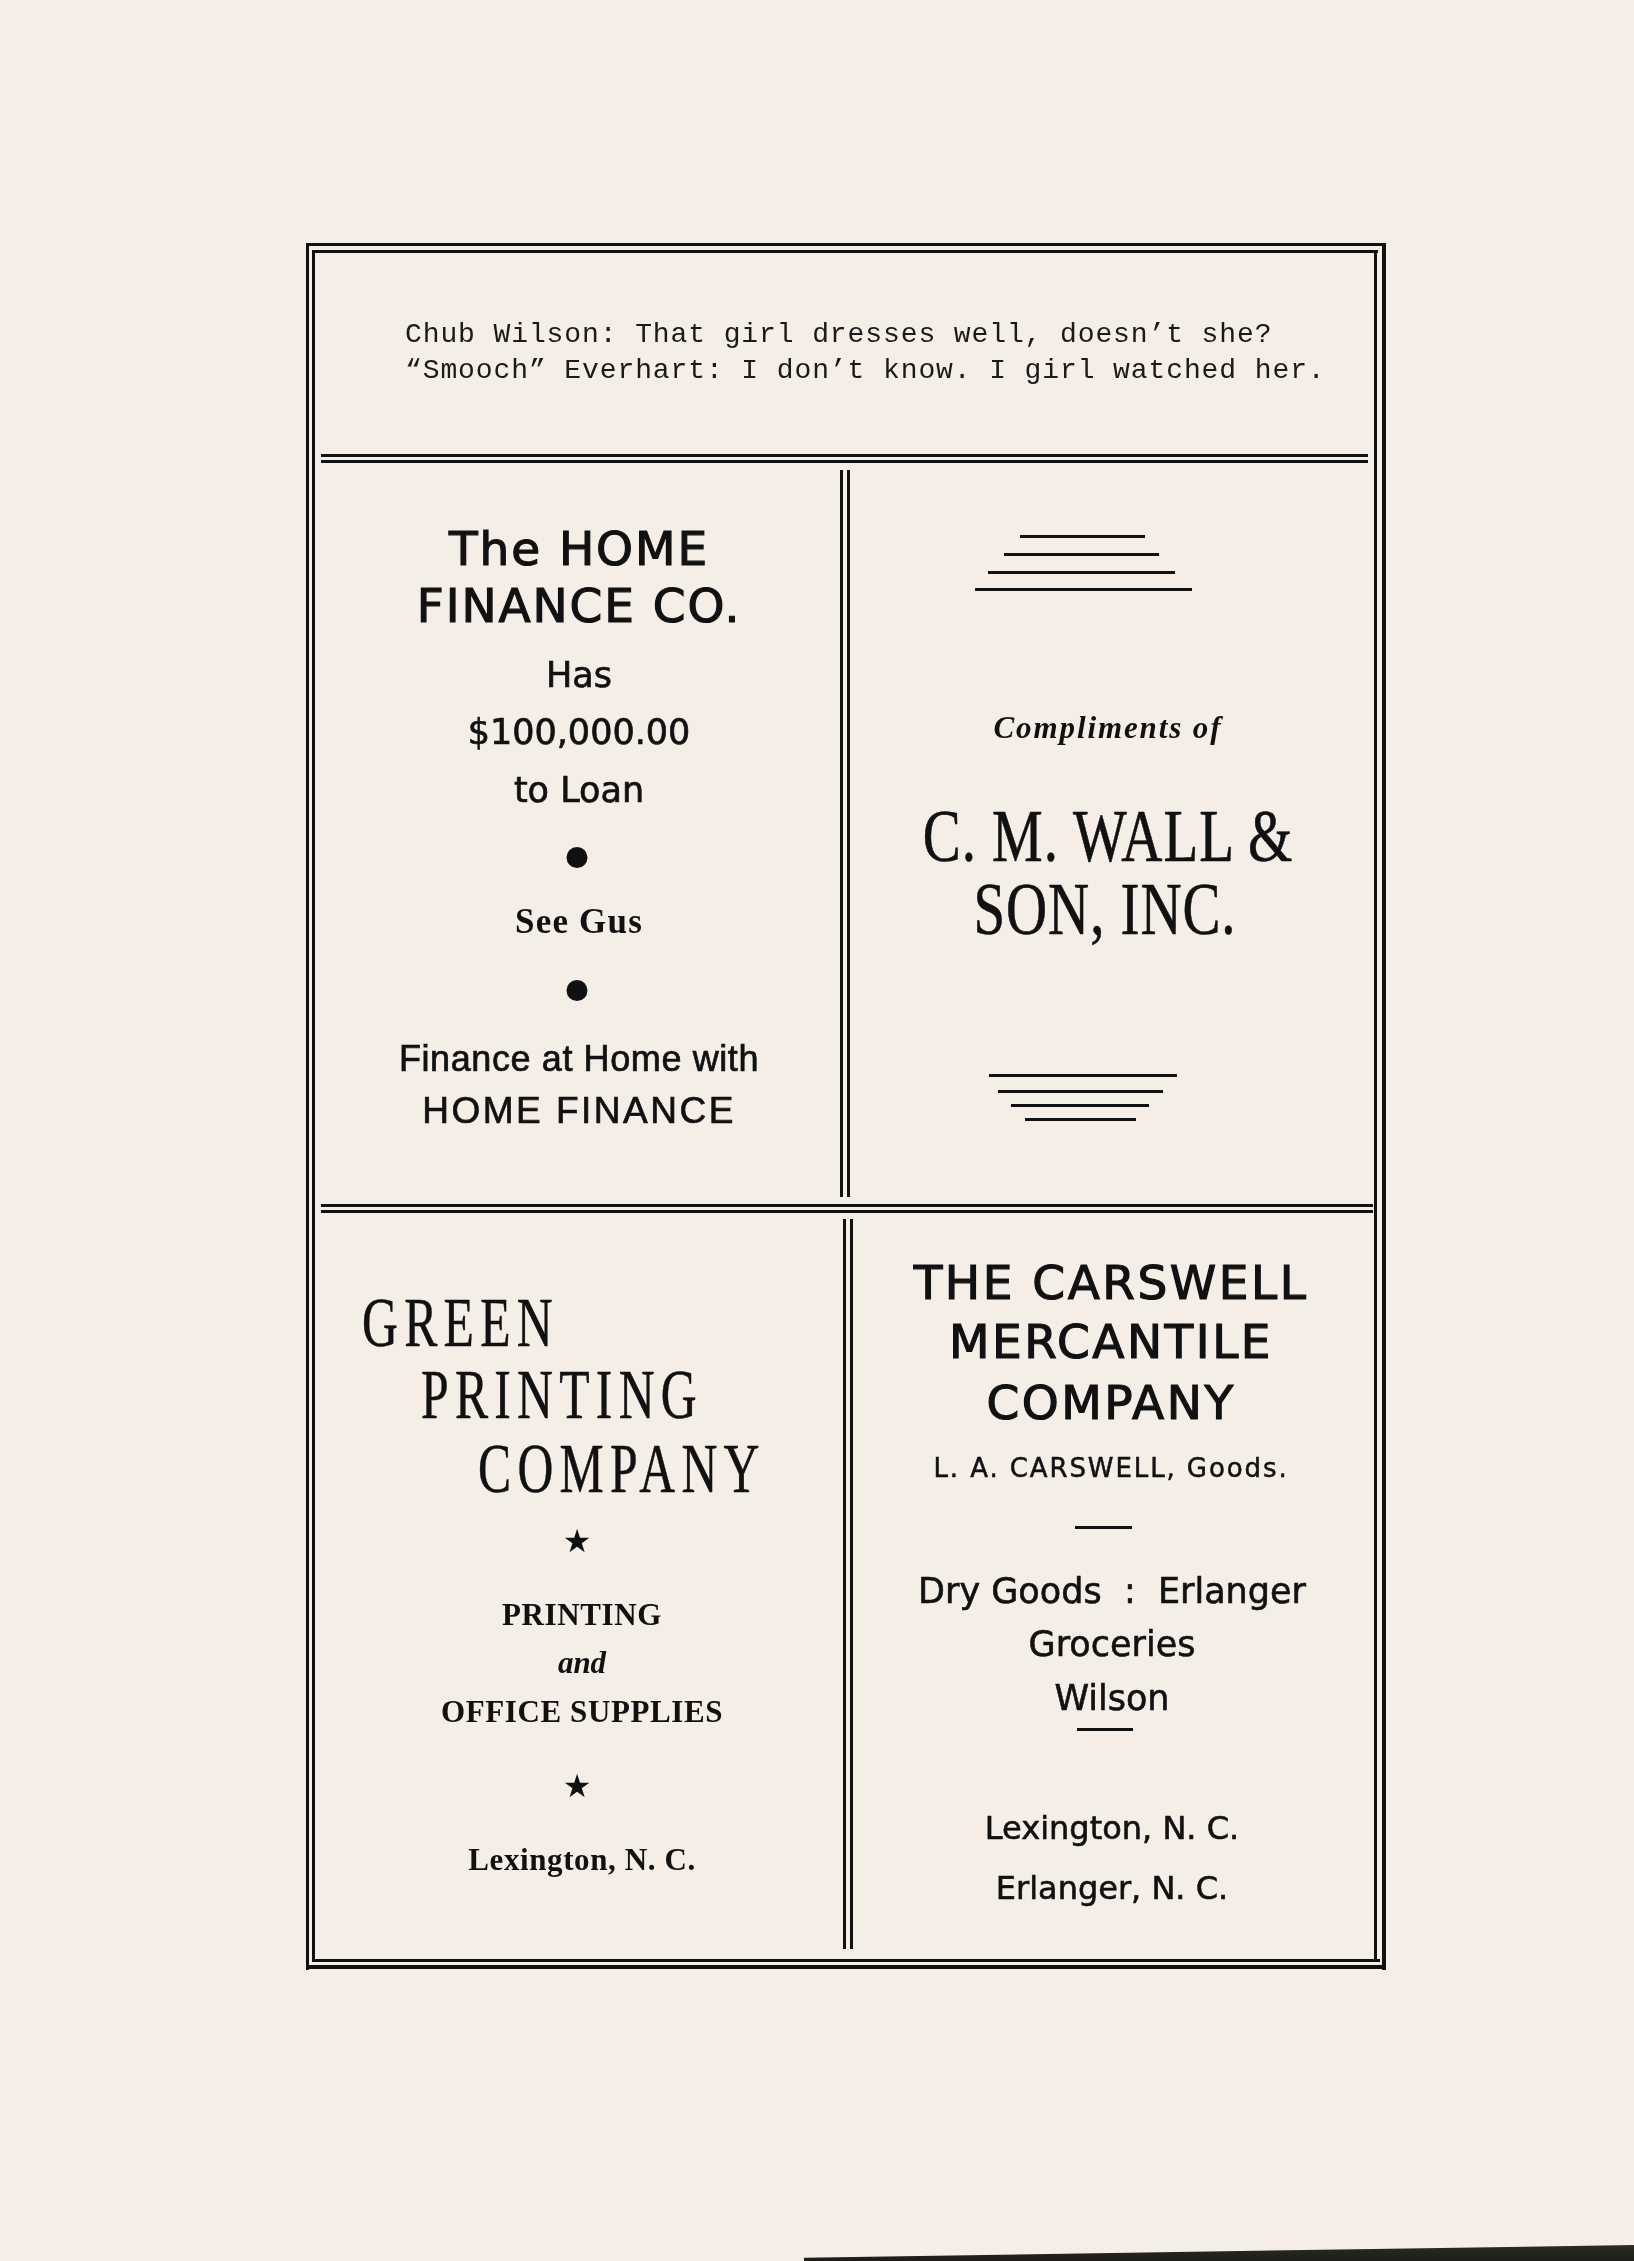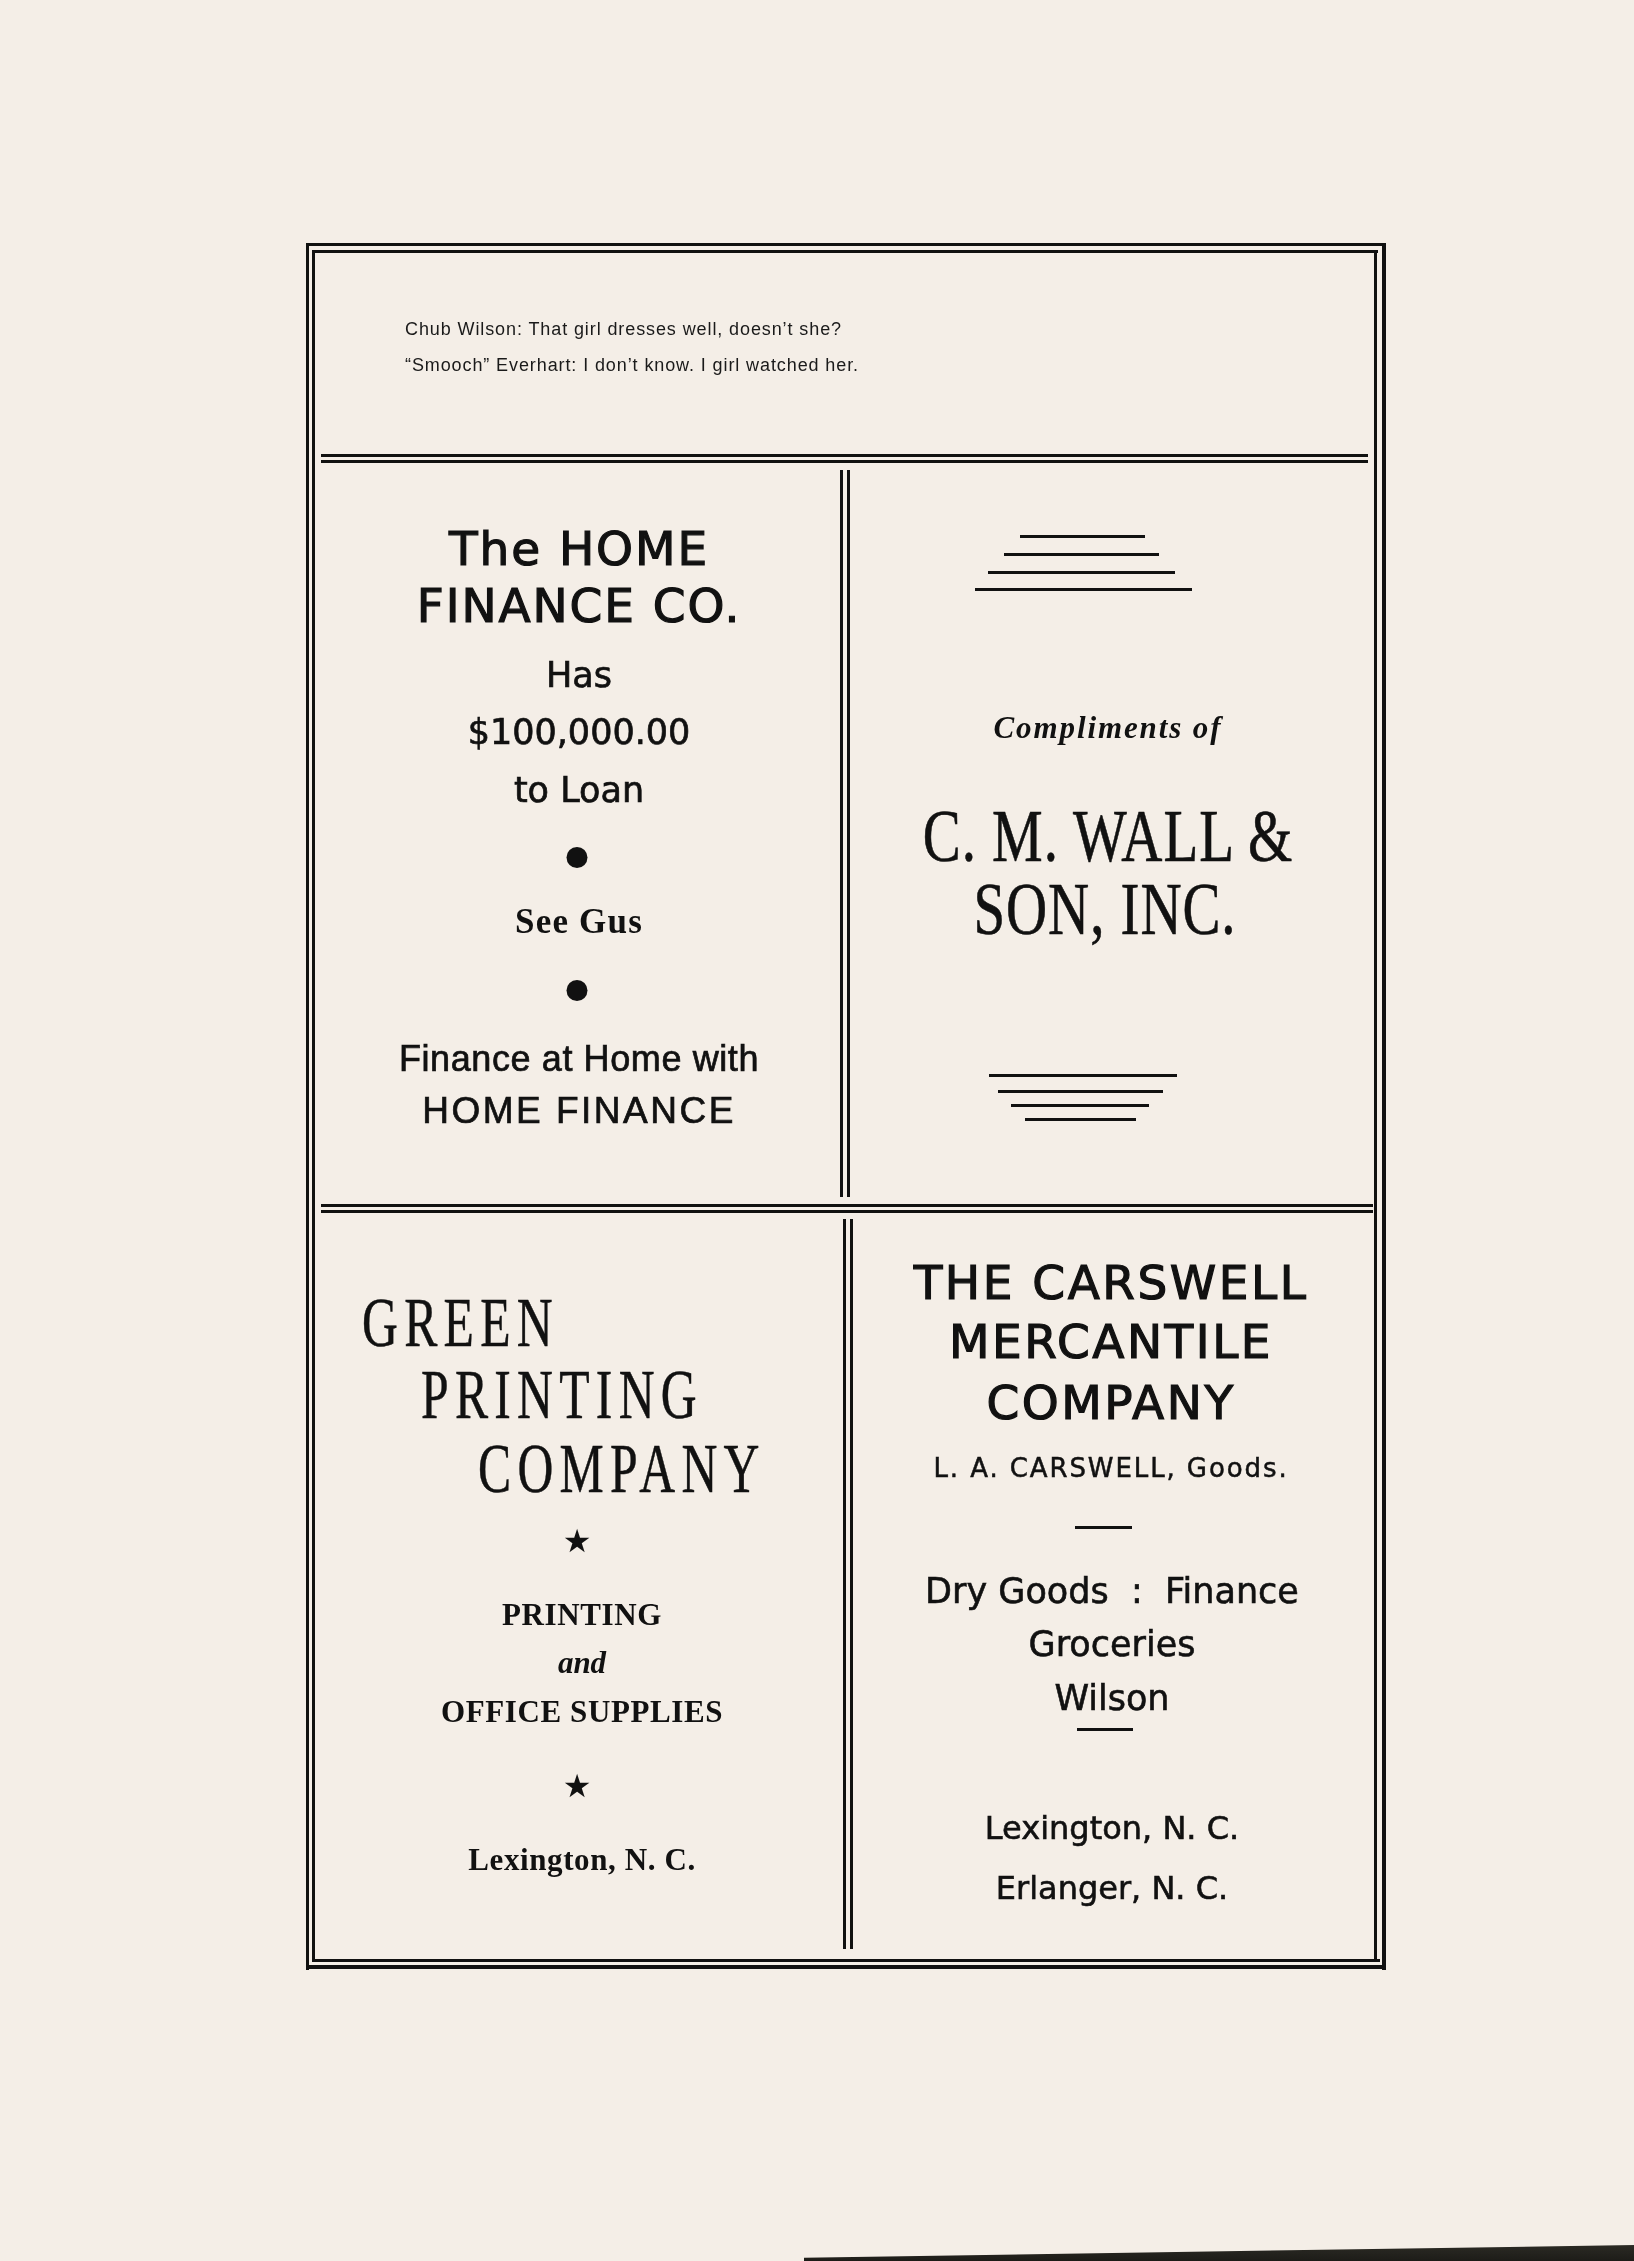--- a/index.html
+++ b/index.html
@@ -13,21 +13,21 @@
   .vline { position: absolute; background: #111; }
   .bottom-strip {
     position: absolute; left: 804px; right: 0; bottom: 0; height: 16px;
     background: linear-gradient(180deg, #2b2a24 0%, #1d1c18 100%);
     clip-path: polygon(0 100%, 0 80%, 100% 0, 100% 100%);
   }
 
   
   .joke-line {
     position: absolute; left: 405px;
-    font-family: Liberation Sans, sans-serif; font-size: 18px; letter-spacing: 0.9px;
+    font-family: Liberation Mono, monospace; font-size: 28px; letter-spacing: 0.9px;
     color: #1a1a1a; white-space: nowrap;
   }
 
   
   .cell-text {
     position: absolute; text-align: center; white-space: nowrap;
     transform: translateX(-50%);
   }
 
   
@@ -136,21 +136,21 @@
   <div class="cell-text star" style="left:577px; top:1767px;">★</div>
   <div class="cell-text gp-serif-bold" style="left:582px; top:1842px;">Lexington, N. C.</div>
 </section>
 
 <section>
   <div class="cell-text cw-title" style="left:1111px; top:1255px;">THE CARSWELL</div>
   <div class="cell-text cw-title" style="left:1111px; top:1314px;">MERCANTILE</div>
   <div class="cell-text cw-title" style="left:1111px; top:1375px;">COMPANY</div>
   <div class="cell-text cw-prop" style="left:1111px; top:1453px;">L. A. CARSWELL, Goods.</div>
   <div class="hline" style="left:1075px; top:1526px; width:57px; height:2.5px;"></div>
-  <div class="cell-text cw-body" style="left:1112px; top:1571px; white-space:pre;">Dry Goods  :  Finance</div>
+  <div class="cell-text cw-body" style="left:1112px; top:1571px; white-space:pre;">Dry Goods  :  Erlanger</div>
   <div class="cell-text cw-body" style="left:1112px; top:1624px;">Groceries</div>
   <div class="cell-text cw-body" style="left:1112px; top:1678px;">Wilson</div>
   <div class="hline" style="left:1077px; top:1728px; width:56px; height:2.5px;"></div>
   <div class="cell-text cw-body" style="left:1112px; top:1809px; font-size:32px;">Lexington, N. C.</div>
   <div class="cell-text cw-body" style="left:1112px; top:1869px; font-size:32px;">Erlanger, N. C.</div>
 </section>
 
 <div class="bottom-strip"></div>
 
 

